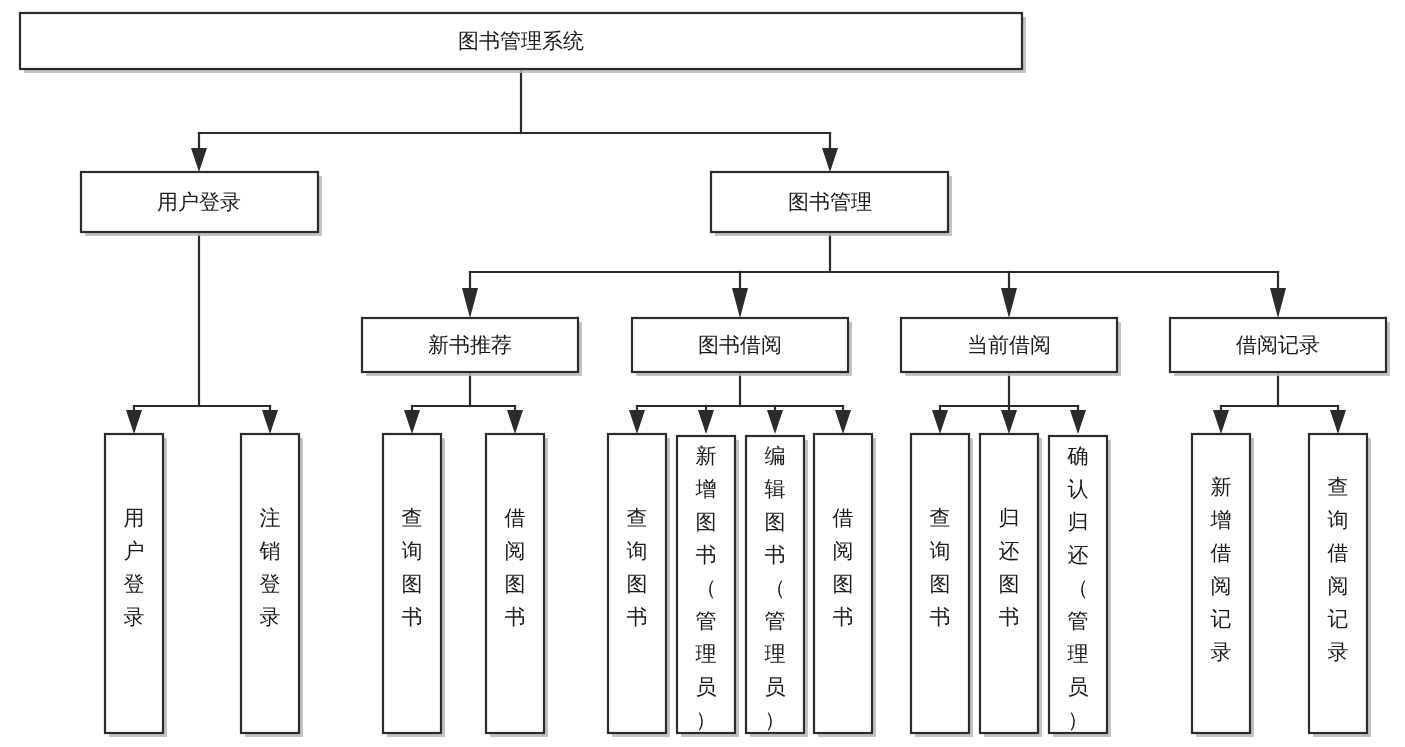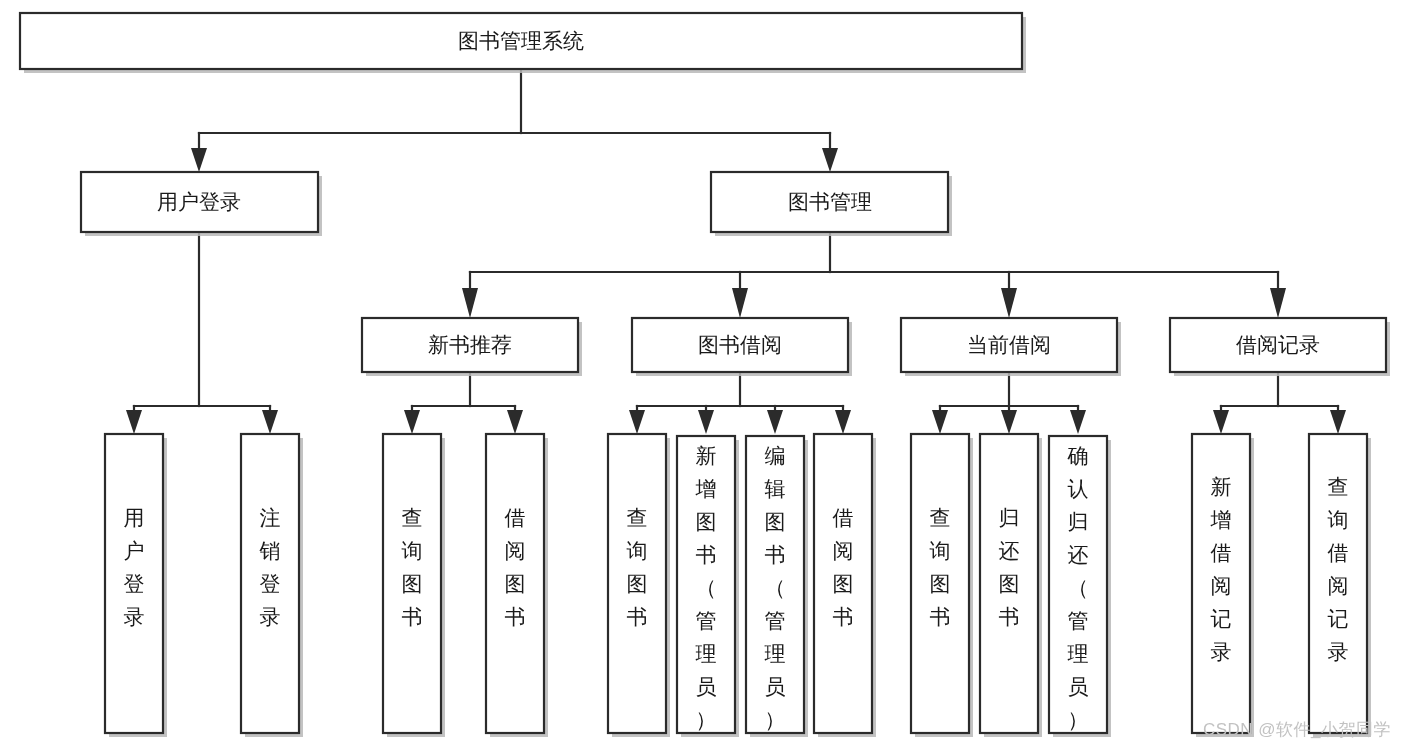--- a/index.html
+++ b/index.html
@@ -269,15 +269,14 @@
     </g>
 
     <g>
       <rect class="node-shadow" x="1313" y="438" width="58" height="299"></rect>
       <rect class="node-rect" x="1309" y="434" width="58" height="299"></rect>
       <text class="leaf-label" x="1338" y="494"><tspan x="1338" y="494">查</tspan><tspan x="1338" y="527">询</tspan><tspan x="1338" y="560">借</tspan><tspan x="1338" y="593">阅</tspan><tspan x="1338" y="626">记</tspan><tspan x="1338" y="659">录</tspan></text>
     </g>
 
   </svg>
 
-  <div class="watermark">CSDN @软件_小贺同学</div>
 
 </div>
 
 </body></html>

